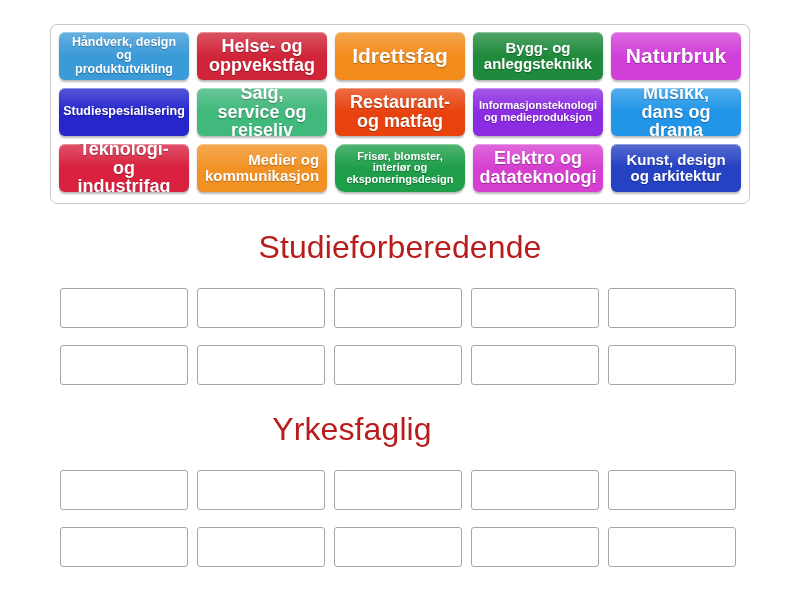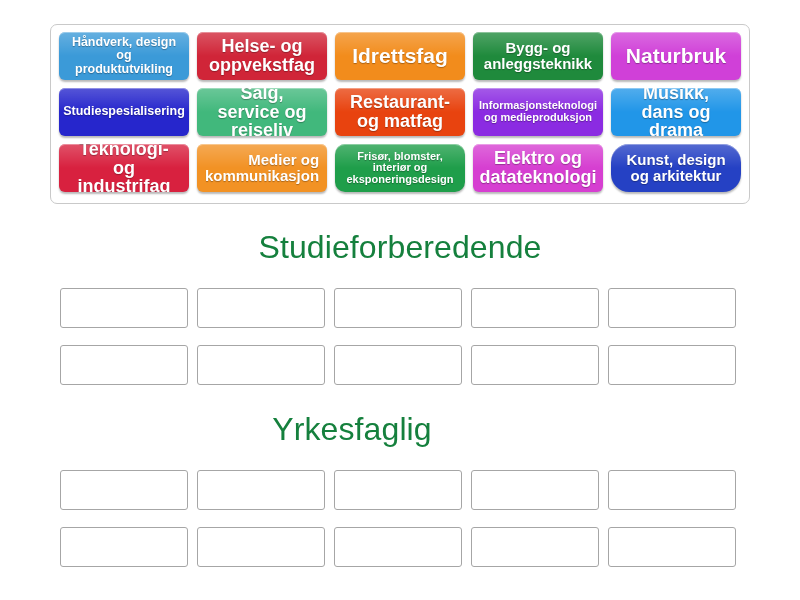--- a/index.html
+++ b/index.html
@@ -72,21 +72,21 @@
   .fs-lg  { font-size: 18px; }
   .fs-md  { font-size: 15px; }
   .fs-sm  { font-size: 12.5px; }
   .fs-xs  { font-size: 11px; }
 
   
   .section-title {
     text-align: center;
     font-size: 32px;
     font-weight: normal;
-    color: #15803d;
+    color: #b91c1c;
     margin: 0;
     letter-spacing: 0.1px;
   }
   #title-studieforberedende { position: absolute; left: 0; top: 229px; width: 800px; }
   #title-yrkesfaglig        { position: absolute; left: 0; top: 411px; width: 704px; }
 
   
   .dropzone-grid {
     position: absolute;
     left: 60px;
@@ -147,21 +147,21 @@
       </div>
       <div class="tile fs-md" style="background: rgb(242, 146, 36); text-align: right;">
         <span class="tile-label">Medier og kommunikasjon</span>
       </div>
       <div class="tile fs-xs" style="background: rgb(31, 158, 74); border-radius: 10px;">
         <span class="tile-label">Frisør, blomster, interiør og eksponeringsdesign</span>
       </div>
       <div class="tile fs-lg" style="background: rgb(214, 63, 209);">
         <span class="tile-label">Elektro og datateknologi</span>
       </div>
-      <div class="tile fs-md" style="background: rgb(37, 65, 196); border-radius: 18px;">
+      <div class="tile fs-md" style="background: rgb(37, 65, 196);">
         <span class="tile-label">Kunst, design og arkitektur</span>
       </div>
     </div>
 </div>
 
 <h2 class="section-title" id="title-studieforberedende">Studieforberedende</h2>
 
 <div class="dropzone-grid" id="dropzones-studieforberedende">
     <div class="dropzone"></div>
     <div class="dropzone"></div>

